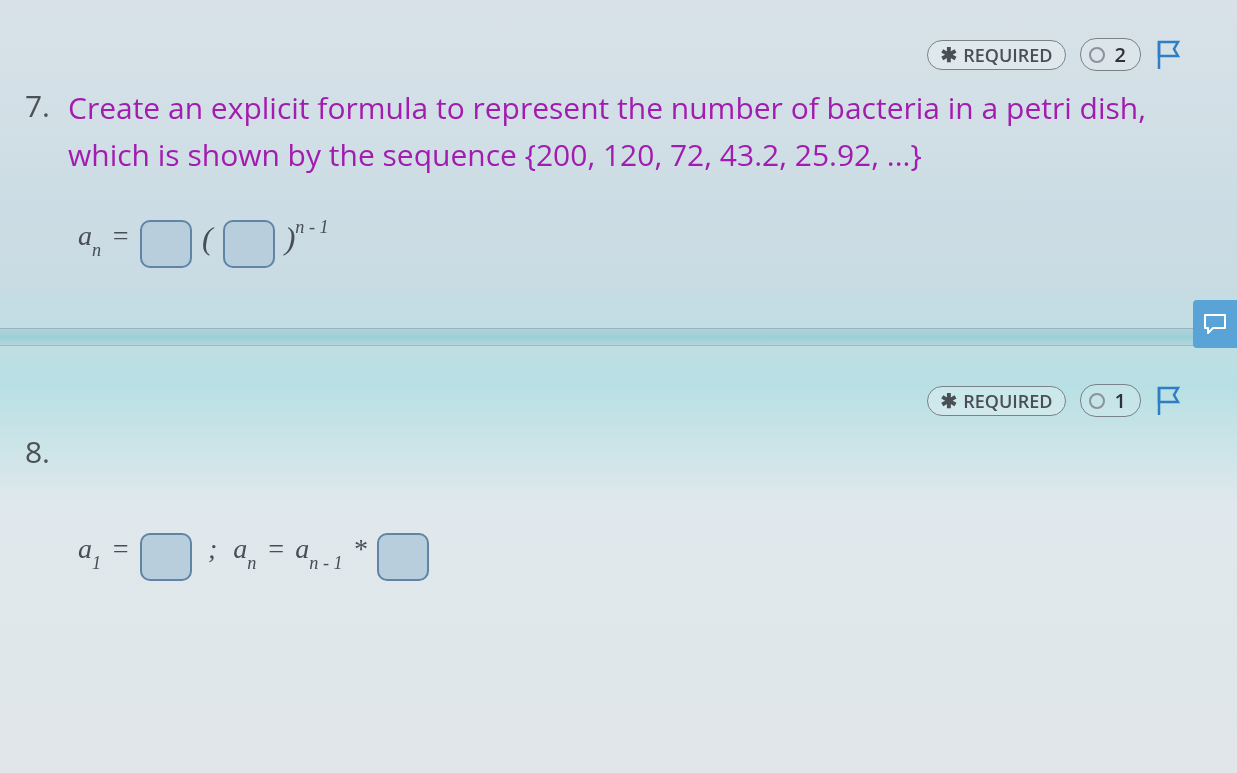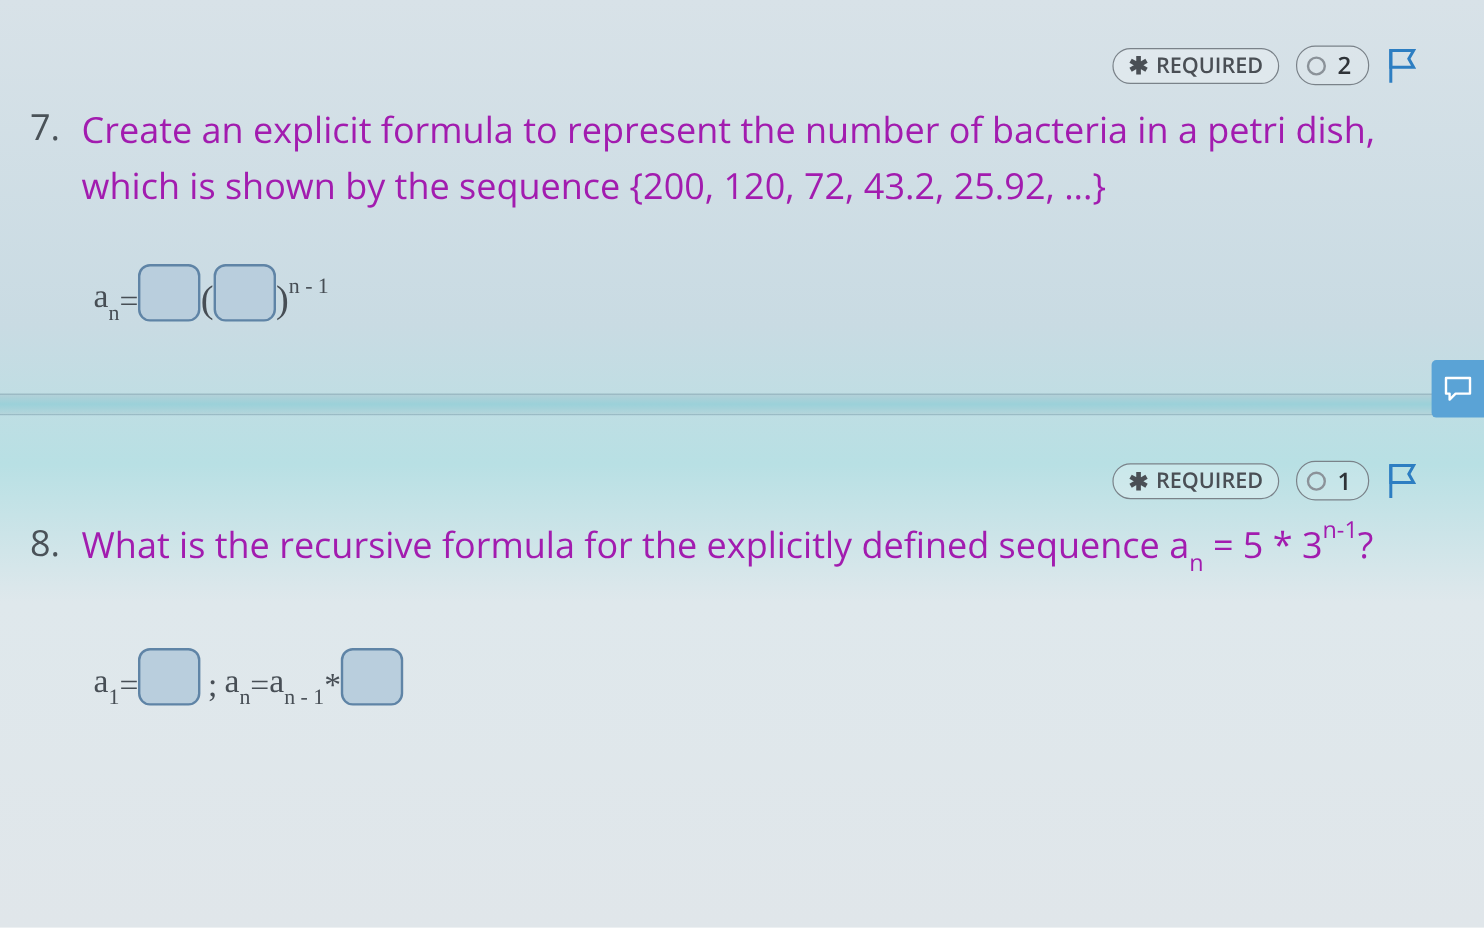--- a/index.html
+++ b/index.html
@@ -60,26 +60,27 @@
     text-align: right;
     line-height: 1.4;
   }
   .q-text {
     font-size: 30px;
     color: #a21caf;
     line-height: 1.55;
   }
   .formula-row {
     display: flex;
-    align-items: flex-end;
-    gap: 0;
+    align-items: flex-start;
+    gap: 10px;
     padding: 42px 0 20px 68px;
     font-size: 28px;
     color: #474e55;
     font-family: Georgia, "Times New Roman", serif;
+    font-style: italic;
   }
   .formula-row.q8 { padding-top: 60px; }
   .sub { font-size: 0.65em; vertical-align: sub; position: relative; top: 4px; }
   .sup { font-size: 0.65em; vertical-align: super; position: relative; top: -6px; }
   .answer-box {
     display: inline-block;
     width: 52px;
     height: 48px;
     border: 2px solid #5f84a6;
     border-radius: 10px;
@@ -169,23 +170,20 @@
     <span class="flag-icon">
       <svg width="28" height="32" viewBox="0 0 28 32">
         <path d="M4 2 L4 30" stroke="#2d7ec2" stroke-width="2.5" fill="none"></path>
         <path d="M4 3 L23 3 L19 10 L23 17 L4 17 Z" stroke="#2d7ec2" stroke-width="2.5" fill="none"></path>
       </svg>
     </span>
   </div>
 
   <div class="q-row">
     <div class="q-num">8.</div>
-    <div class="q-text">
-      <span>What is the recursive formula for the explicitly defined sequence a</span><span class="sub">n</span><span> = 5 * 3</span><span class="sup">n-1</span><span>?</span>
-    </div>
   </div>
 
   <div class="formula-row q8">
     <span>
       <span>a</span><span class="sub">1</span>
     </span>
     <span>=</span>
     <span class="answer-box"></span>
     <span style="margin:0 6px;">;</span>
     <span>

